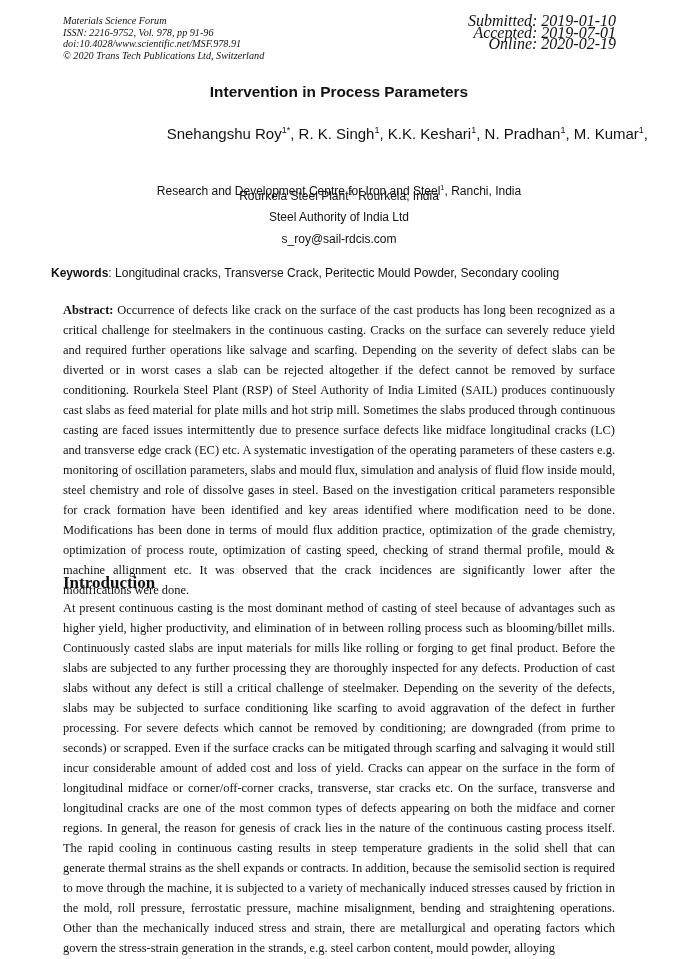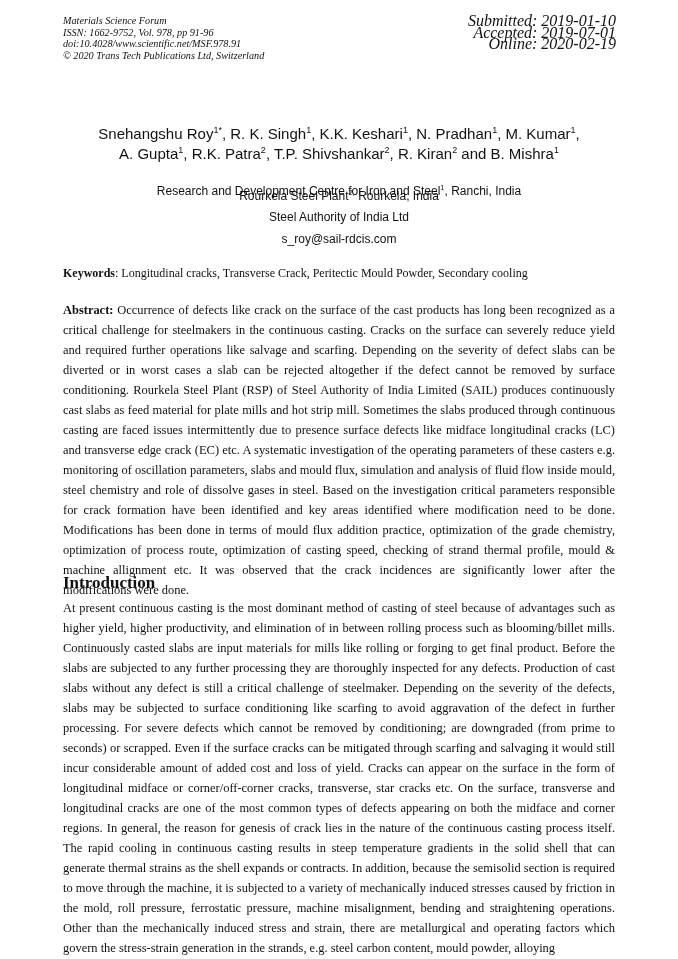--- a/index.html
+++ b/index.html
@@ -5,57 +5,55 @@
   html, body { margin: 0; padding: 0; background: #ffffff; }
   body { width: 678px; height: 959px; position: relative; overflow: hidden; color: #111; }
   .serif { font-family: "Liberation Serif", "DejaVu Serif", serif; }
   .sans { font-family: "Liberation Sans", "DejaVu Sans", sans-serif; }
 
   .hdr-left { position: absolute; left: 63px; top: 15px; font-size: 10.2px; line-height: 11.5px; font-style: italic; }
   .hdr-right { position: absolute; right: 62px; top: 15px; font-size: 16px; line-height: 11.5px; font-style: italic; text-align: right; }
   .hdr-left div, .hdr-right div { white-space: nowrap; }
 
   .title { position: absolute; left: 40px; width: 598px; top: 82px; text-align: center; font-weight: bold; font-size: 15.4px; line-height: 19px; }
-  .authors { position: absolute; left: 30px; width: 618px; top: 124px; text-align: center; font-size: 15px; line-height: 19.5px; }
+  .authors { position: absolute; left: 30px; width: 618px; top: 124px; text-align: right; font-size: 15px; line-height: 19.5px; }
   .authors sup { font-size: 9px; line-height: 0; vertical-align: 6px; }
   .affil { position: absolute; left: 40px; width: 598px; text-align: center; font-size: 12px; line-height: 14px; }
   .affil sup { font-size: 7.5px; line-height: 0; vertical-align: 5px; }
 
-  .keywords { position: absolute; left: 63px; top: 266px; font-size: 12px; line-height: 14px; white-space: nowrap; font-family: Liberation Serif, serif; }
+  .keywords { position: absolute; left: 51px; top: 266px; font-size: 12px; line-height: 14px; white-space: nowrap; }
   .keywords b { font-weight: bold; }
 
   .para { position: absolute; left: 63px; width: 552px; font-size: 12.45px; line-height: 20px; text-align: justify; }
   .para .lbl { font-weight: bold; }
   .section-title { position: absolute; left: 63px; font-size: 17px; font-weight: bold; line-height: 15px; }
 </style>
 </head>
 <body>
 
 <div class="hdr-left serif">
   <div>Materials Science Forum</div>
-  <div>ISSN: 1662-9752, Vol. 978, pp 91-96</div>
+  <div>ISSN: 2216-9752, Vol. 978, pp 91-96</div>
   <div>doi:10.4028/www.scientific.net/MSF.978.91</div>
   <div>© 2020 Trans Tech Publications Ltd, Switzerland</div>
 </div>
 
 <div class="hdr-right serif">
   <div>Submitted: 2019-01-10</div>
   <div>Accepted: 2019-07-01</div>
   <div>Online: 2020-02-19</div>
 </div>
 
 <div class="title sans">
+  <div>Intervention in Process Parameters</div>
 </div>
 
 <div class="authors sans">
   <div>
     <span>Snehangshu Roy</span><sup>1*</sup><span>, </span><span>R. K. Singh</span><sup>1</sup><span>, </span><span>K.K. Keshari</span><sup>1</sup><span>, </span><span>N. Pradhan</span><sup>1</sup><span>, </span><span>M. Kumar</span><sup>1</sup><span>,</span>
-  </div>
-  <div>
-    <span>A. Gupta</span><sup>1</sup><span>, </span><span>R.K. Patra</span><sup>2</sup><span>, </span><span>T.P. Shivshankar</span><sup>2</sup><span>, </span><span>R. Kiran</span><sup>2</sup><span> and </span><span>B. Mishra</span><sup>1</sup>
   </div>
 </div>
 
 <div class="affil sans" style="top:168px;margin-top:16px;">
   <span>Research and Development Centre for Iron and Steel</span><sup>1</sup><span>, Ranchi, India</span>
 </div>
 <div class="affil sans" style="top:189px;">
   <span>Rourkela Steel Plant</span><sup>2,</sup><span> Rourkela, India</span>
 </div>
 <div class="affil sans" style="top:210px;">Steel Authority of India Ltd</div>

